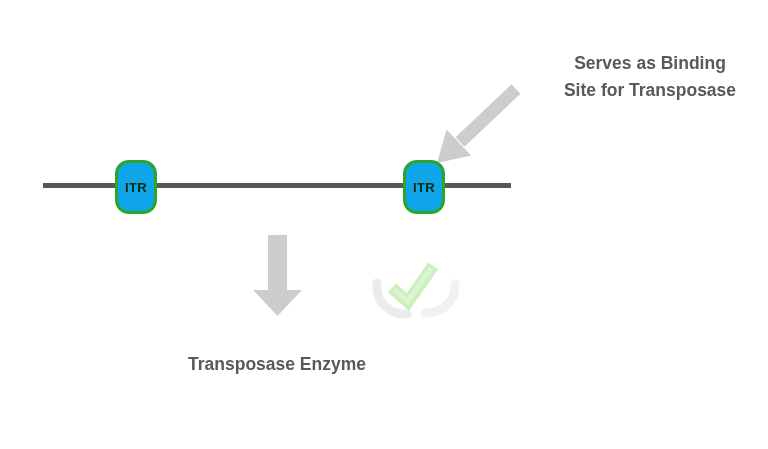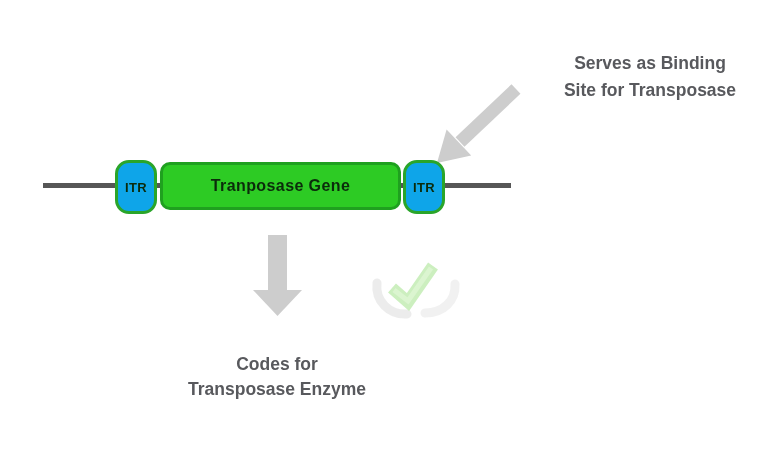--- a/index.html
+++ b/index.html
@@ -92,31 +92,27 @@
 
   <svg class="arrow-svg down-arrow" width="52" height="84" viewBox="0 0 52 84">
     <rect x="16" y="2" width="19" height="57" fill="#cdcdcd"></rect>
     <polygon points="1,57 50,57 25.5,83" fill="#cdcdcd"></polygon>
   </svg>
 
   <div class="itr-box left">
     <span class="itr-label">ITR</span>
   </div>
 
-  <div class="gene-box">
-    <span class="gene-label">Tranposase Gene</span>
-  </div>
 
   <div class="itr-box right">
     <span class="itr-label">ITR</span>
   </div>
 
   <div class="annotation binding">
     <span>Serves as Binding</span>
     <span>Site for Transposase</span>
   </div>
 
   <div class="annotation codes">
-    <span>Codes for</span>
     <span>Transposase Enzyme</span>
   </div>
 
 </div>
 
 </body></html>

